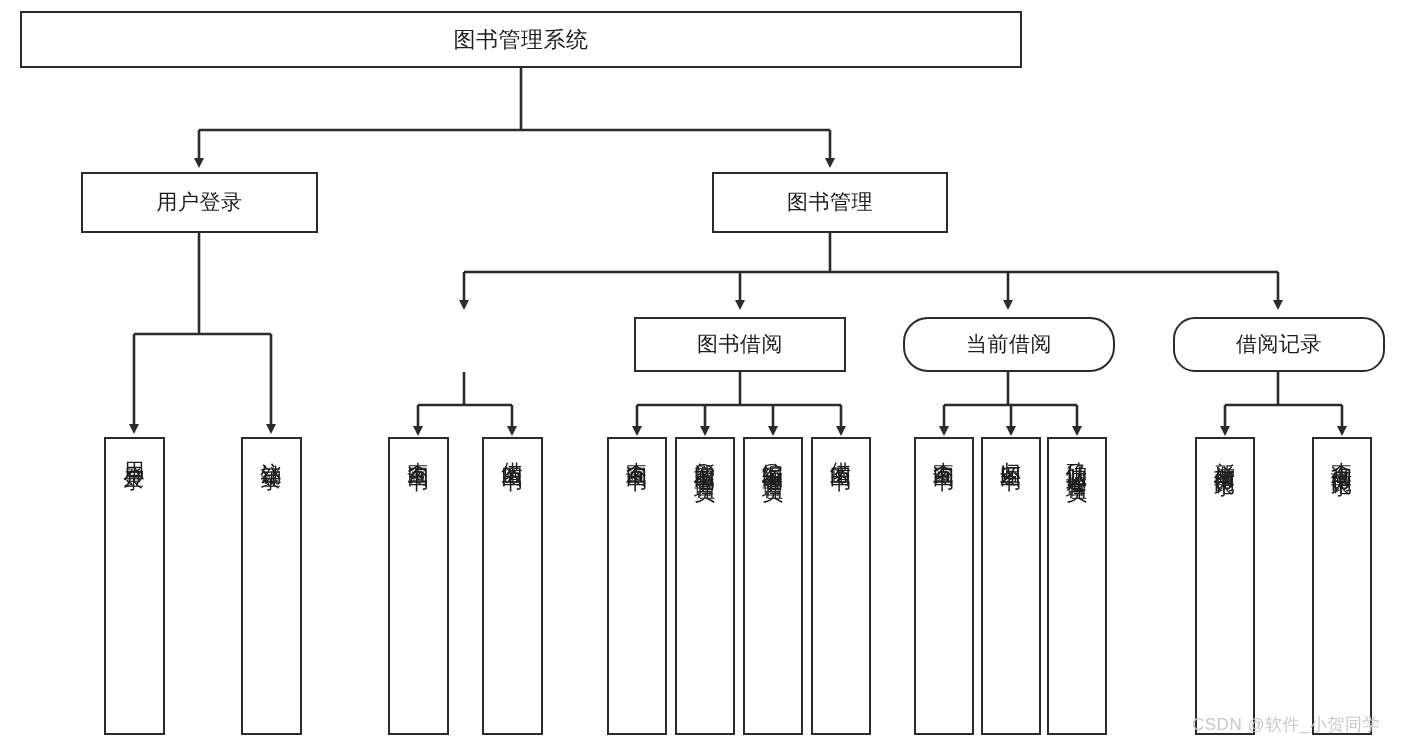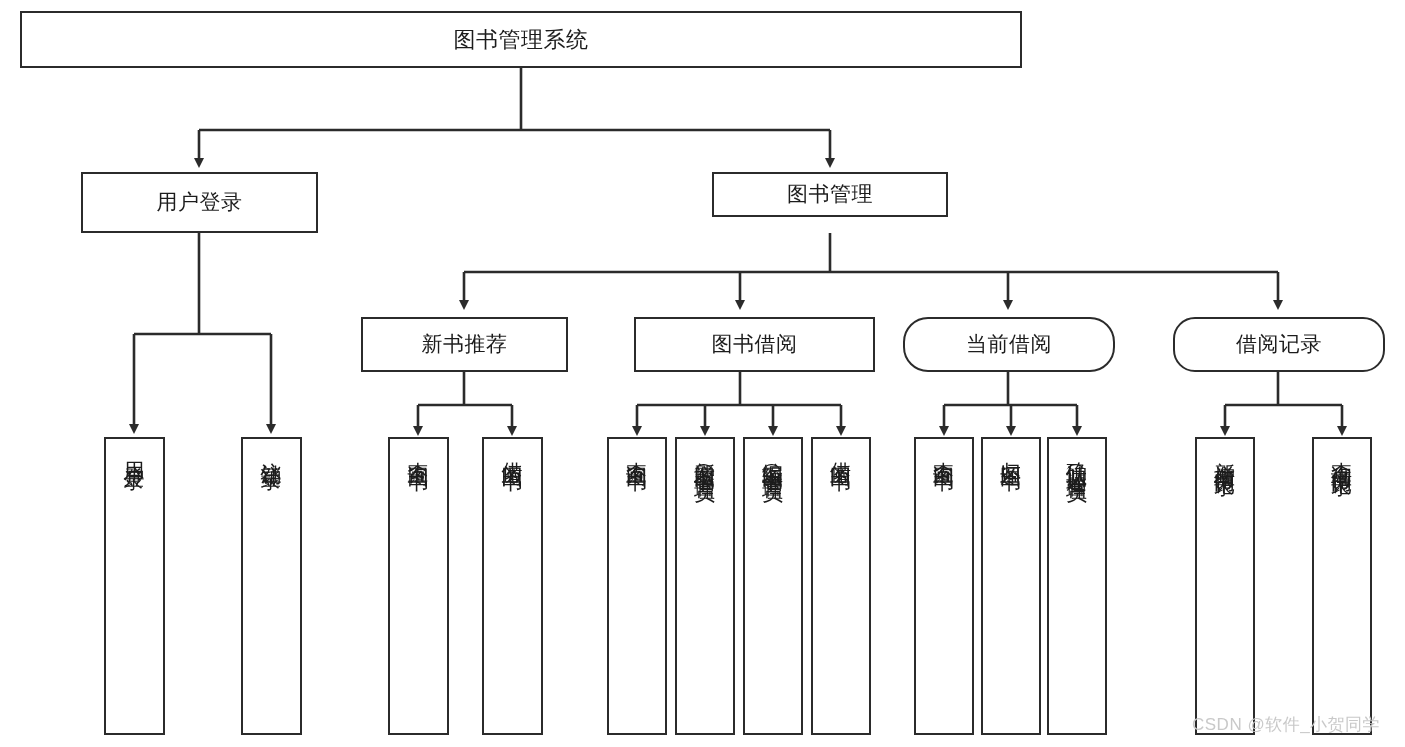--- a/index.html
+++ b/index.html
@@ -132,29 +132,26 @@
   </svg>
 
   <div class="node horizontal title" style="left:20px; top:11px; width:1002px; height:57px;">
     <span class="node-label">图书管理系统</span>
   </div>
 
   <div class="node horizontal" style="left:81px; top:172px; width:237px; height:61px;">
     <span class="node-label">用户登录</span>
   </div>
 
-  <div class="node horizontal" style="left:712px; top:172px; width:236px; height:45px;">
+  <div class="node horizontal" style="left:712px; top:172px; width:236px; height:61px;">
     <span class="node-label">图书管理</span>
   </div>
 
-  <div class="node horizontal" style="left:361px; top:317px; width:207px; height:55px;">
-    <span class="node-label">新书推荐</span>
-  </div>
-
-  <div class="node horizontal" style="left:634px; top:317px; width:241px; height:55px;">
+
+  <div class="node horizontal" style="left:634px; top:317px; width:212px; height:55px;">
     <span class="node-label">图书借阅</span>
   </div>
 
   <div class="node horizontal" style="left:903px; top:317px; width:212px; height:55px;border-radius:25px;">
     <span class="node-label">当前借阅</span>
   </div>
 
   <div class="node horizontal" style="left:1173px; top:317px; width:212px; height:55px;border-radius:22px;">
     <span class="node-label">借阅记录</span>
   </div>

